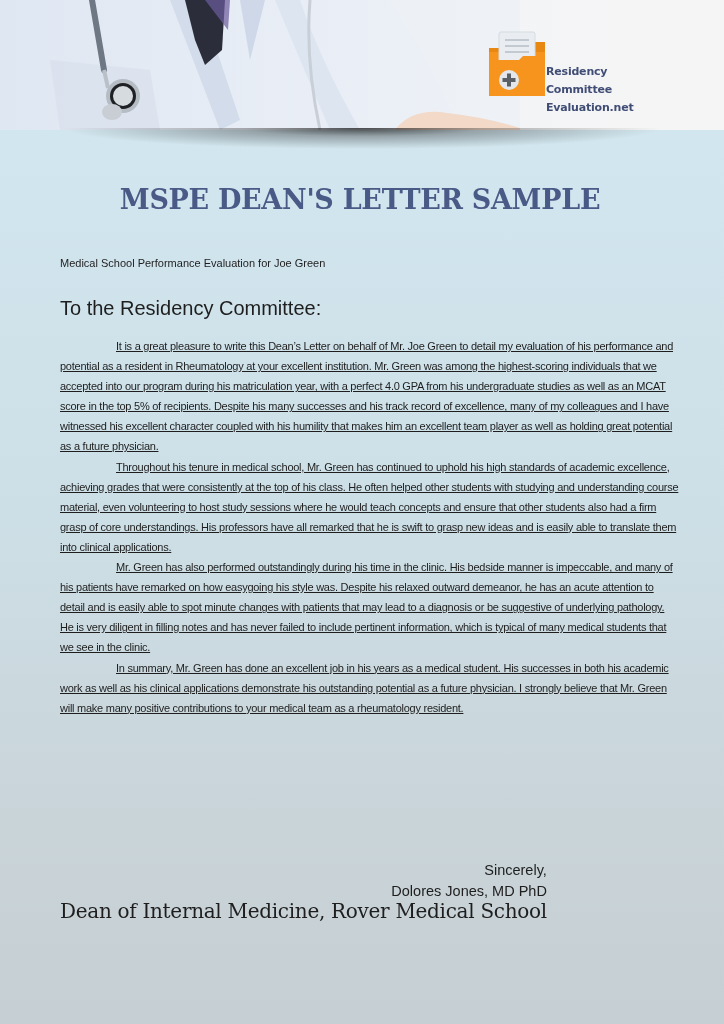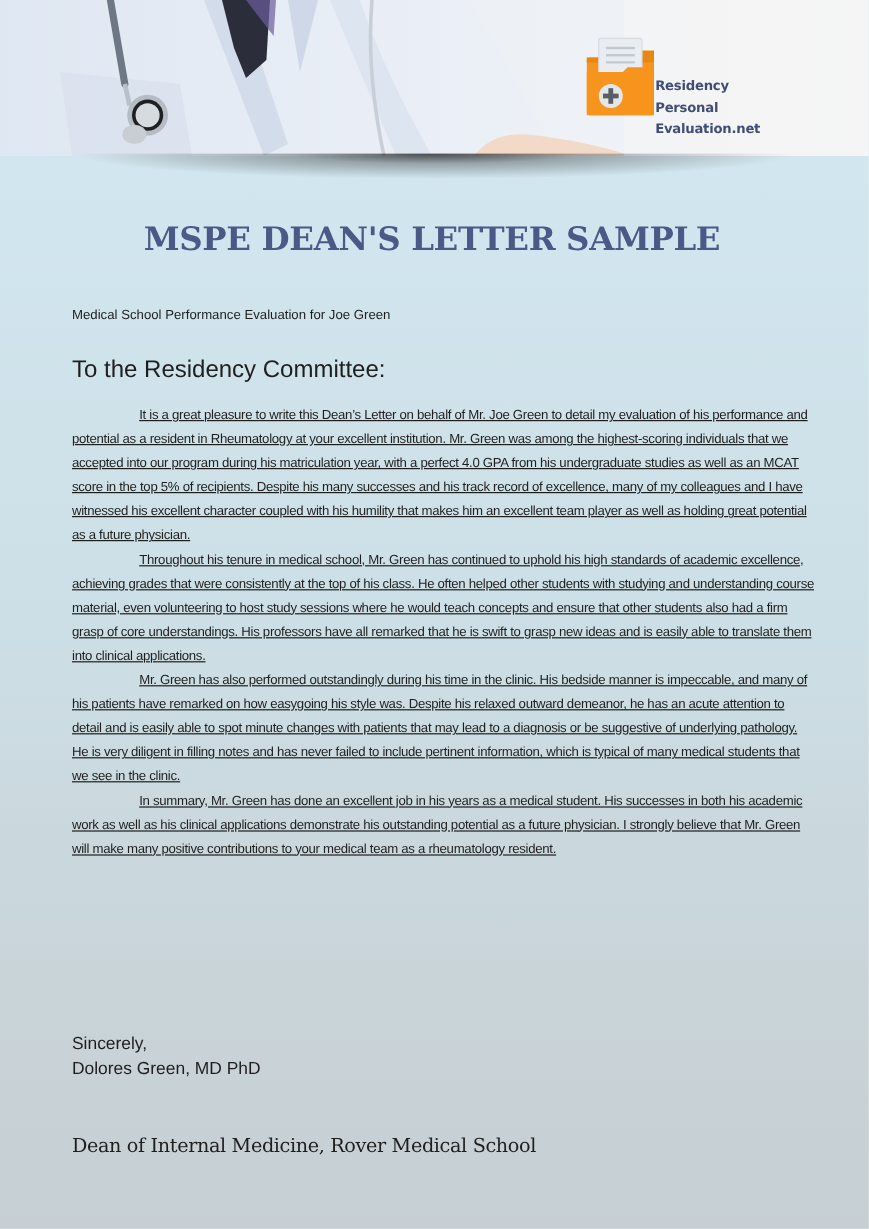--- a/index.html
+++ b/index.html
@@ -34,22 +34,22 @@
       font-family: "DejaVu Serif", serif; font-weight: bold; font-size: 27px;
       color: #4a5a87; letter-spacing: -0.3px;
     }
     .subject { position: absolute; left: 60px; top: 257px; font-size: 11px; }
     .salutation { position: absolute; left: 60px; top: 297px; font-size: 20px; }
     .body {
       position: absolute; left: 60px; top: 336px; width: 620px;
       font-size: 11px; line-height: 20.1px; letter-spacing: -0.25px; text-decoration: underline;
     }
     .body p { text-indent: 56px; }
-    .closing { position: absolute; left: 60px; top: 860px; font-size: 14.5px; line-height: 20.5px; }
-    .closing .serif { font-family: "DejaVu Serif", serif; font-size: 16px; letter-spacing: -0.3px; margin-top: 44px; }
+    .closing { position: absolute; left: 60px; top: 860px; font-size: 14.5px; line-height: 20.5px; text-align: right; }
+    .closing .serif { font-family: "DejaVu Serif", serif; font-size: 20px; letter-spacing: -0.3px; }
   </style>
 </head>
 <body>
 
 <div class="header">
   <svg class="photo" viewBox="0 0 520 130" width="520" height="130">
     <defs>
       <linearGradient id="coat" x1="0" y1="0" x2="1" y2="0">
         <stop offset="0" stop-color="#dfe7f2"></stop>
         <stop offset="0.6" stop-color="#e9eef6"></stop>
@@ -89,36 +89,36 @@
       <line x1="18" y1="10" x2="42" y2="10" stroke="#c2c9d1" stroke-width="2"></line>
       <line x1="18" y1="16" x2="42" y2="16" stroke="#c2c9d1" stroke-width="2"></line>
       <line x1="18" y1="22" x2="42" y2="22" stroke="#c2c9d1" stroke-width="2"></line>
       <path d="M2 30 L32 30 L36 26 L58 26 L58 66 L2 66 Z" fill="#f7941d"></path>
       <circle cx="22" cy="50" r="10" fill="#e3e6ea"></circle>
       <rect x="20" y="43.5" width="4" height="13" fill="#5a5f66"></rect>
       <rect x="15.5" y="48" width="13" height="4" fill="#5a5f66"></rect>
     </svg>
     <div class="logo-text">
       <span>Residency</span>
-      <span>Personal</span>
+      <span>Committee</span>
       <span>Evaluation.net</span>
     </div>
   </div>
 </div>
 <div class="header-shadow"></div>
 
 <h1 class="title">MSPE DEAN'S LETTER SAMPLE</h1>
 
 <div class="subject">Medical School Performance Evaluation for Joe Green</div>
 <div class="salutation">To the Residency Committee:</div>
 
 <div class="body">
   <p>It is a great pleasure to write this Dean’s Letter on behalf of Mr. Joe Green to detail my evaluation of his performance and potential as a resident in Rheumatology at your excellent institution. Mr. Green was among the highest-scoring individuals that we accepted into our program during his matriculation year, with a perfect 4.0 GPA from his undergraduate studies as well as an MCAT score in the top 5% of recipients. Despite his many successes and his track record of excellence, many of my colleagues and I have witnessed his excellent character coupled with his humility that makes him an excellent team player as well as holding great potential as a future physician.</p>
   <p>Throughout his tenure in medical school, Mr. Green has continued to uphold his high standards of academic excellence, achieving grades that were consistently at the top of his class. He often helped other students with studying and understanding course material, even volunteering to host study sessions where he would teach concepts and ensure that other students also had a firm grasp of core understandings. His professors have all remarked that he is swift to grasp new ideas and is easily able to translate them into clinical applications.</p>
   <p>Mr. Green has also performed outstandingly during his time in the clinic. His bedside manner is impeccable, and many of his patients have remarked on how easygoing his style was. Despite his relaxed outward demeanor, he has an acute attention to detail and is easily able to spot minute changes with patients that may lead to a diagnosis or be suggestive of underlying pathology. He is very diligent in filling notes and has never failed to include pertinent information, which is typical of many medical students that we see in the clinic.</p>
   <p>In summary, Mr. Green has done an excellent job in his years as a medical student. His successes in both his academic work as well as his clinical applications demonstrate his outstanding potential as a future physician. I strongly believe that Mr. Green will make many positive contributions to your medical team as a rheumatology resident.</p>
 </div>
 
 <div class="closing">
   <div>Sincerely,</div>
-  <div>Dolores Green, MD PhD</div>
+  <div>Dolores Jones, MD PhD</div>
   <div class="serif">Dean of Internal Medicine, Rover Medical School</div>
 </div>
 
 </body></html>

